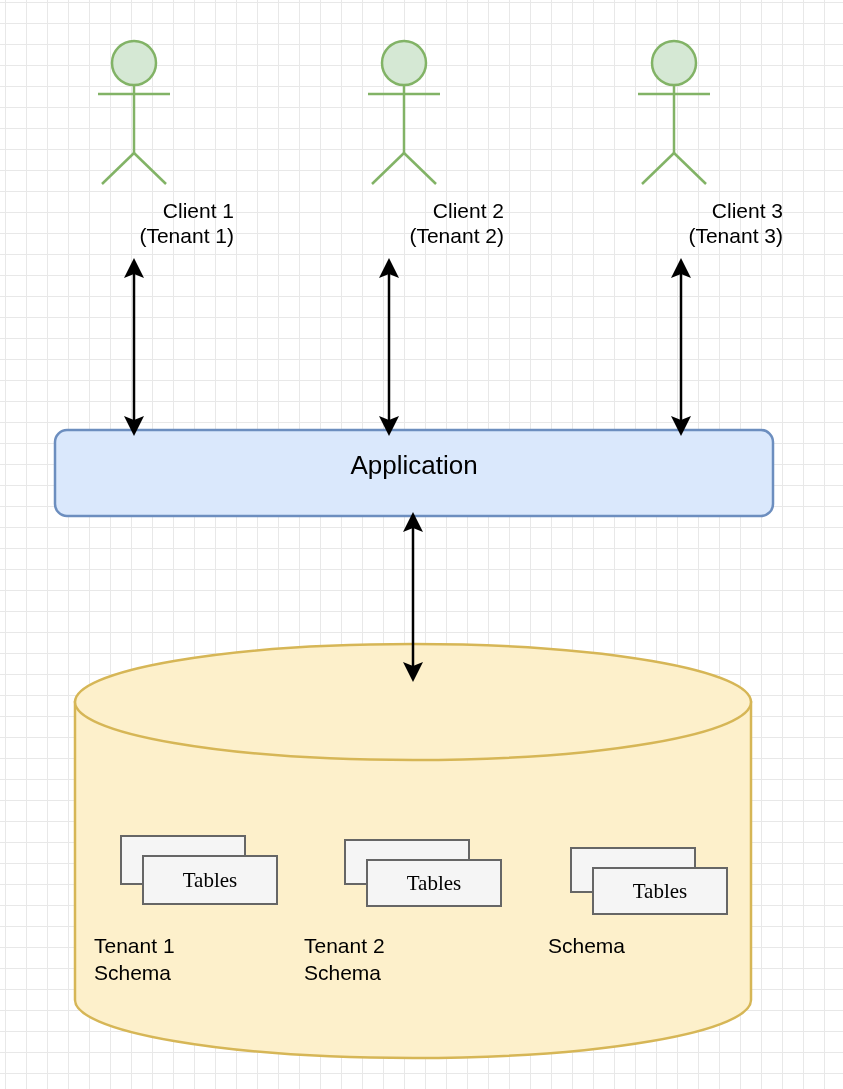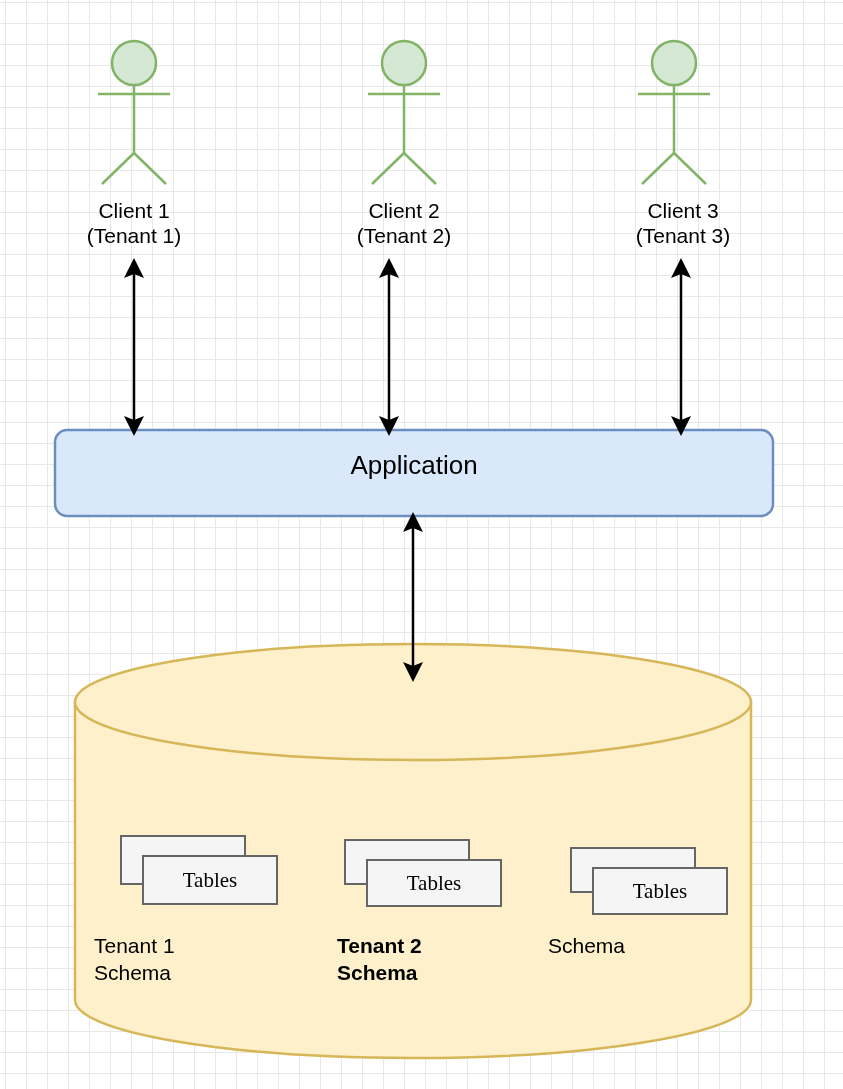--- a/index.html
+++ b/index.html
@@ -30,21 +30,21 @@
     position: absolute;
     left: 0; top: 0;
     width: 843px;
     height: 1089px;
     pointer-events: none;
   }
   .layer svg { overflow: visible; }
 
   .actor-label {
     position: absolute;
-    text-align: center;
+    text-align: right;
     font-family: "Liberation Sans", sans-serif;
     font-size: 21px;
     line-height: 25px;
     color: #000000;
     white-space: nowrap;
   }
   .app-label {
     position: absolute;
     left: 55px;
     top: 430px;
@@ -156,21 +156,21 @@
   <div class="app-label">Application</div>
 
   <div class="tables-label" style="left:143px; top:856px; width:134px; height:48px;">Tables</div>
   <div class="tables-label" style="left:367px; top:860px; width:134px; height:46px;">Tables</div>
   <div class="tables-label" style="left:593px; top:868px; width:134px; height:46px;">Tables</div>
 
   <div class="schema-label" style="left:94px; top:932px; width:200px;">
     <div>Tenant 1</div>
     <div>Schema</div>
   </div>
-  <div class="schema-label" style="left:337px; top:932px; width:200px;font-weight:bold;">
+  <div class="schema-label" style="left:304px; top:932px; width:200px;">
     <div>Tenant 2</div>
     <div>Schema</div>
   </div>
   <div class="schema-label" style="left:548px; top:932px; width:200px;">
     <div>Schema</div>
   </div>
 
 </div>
 
 </body></html>

